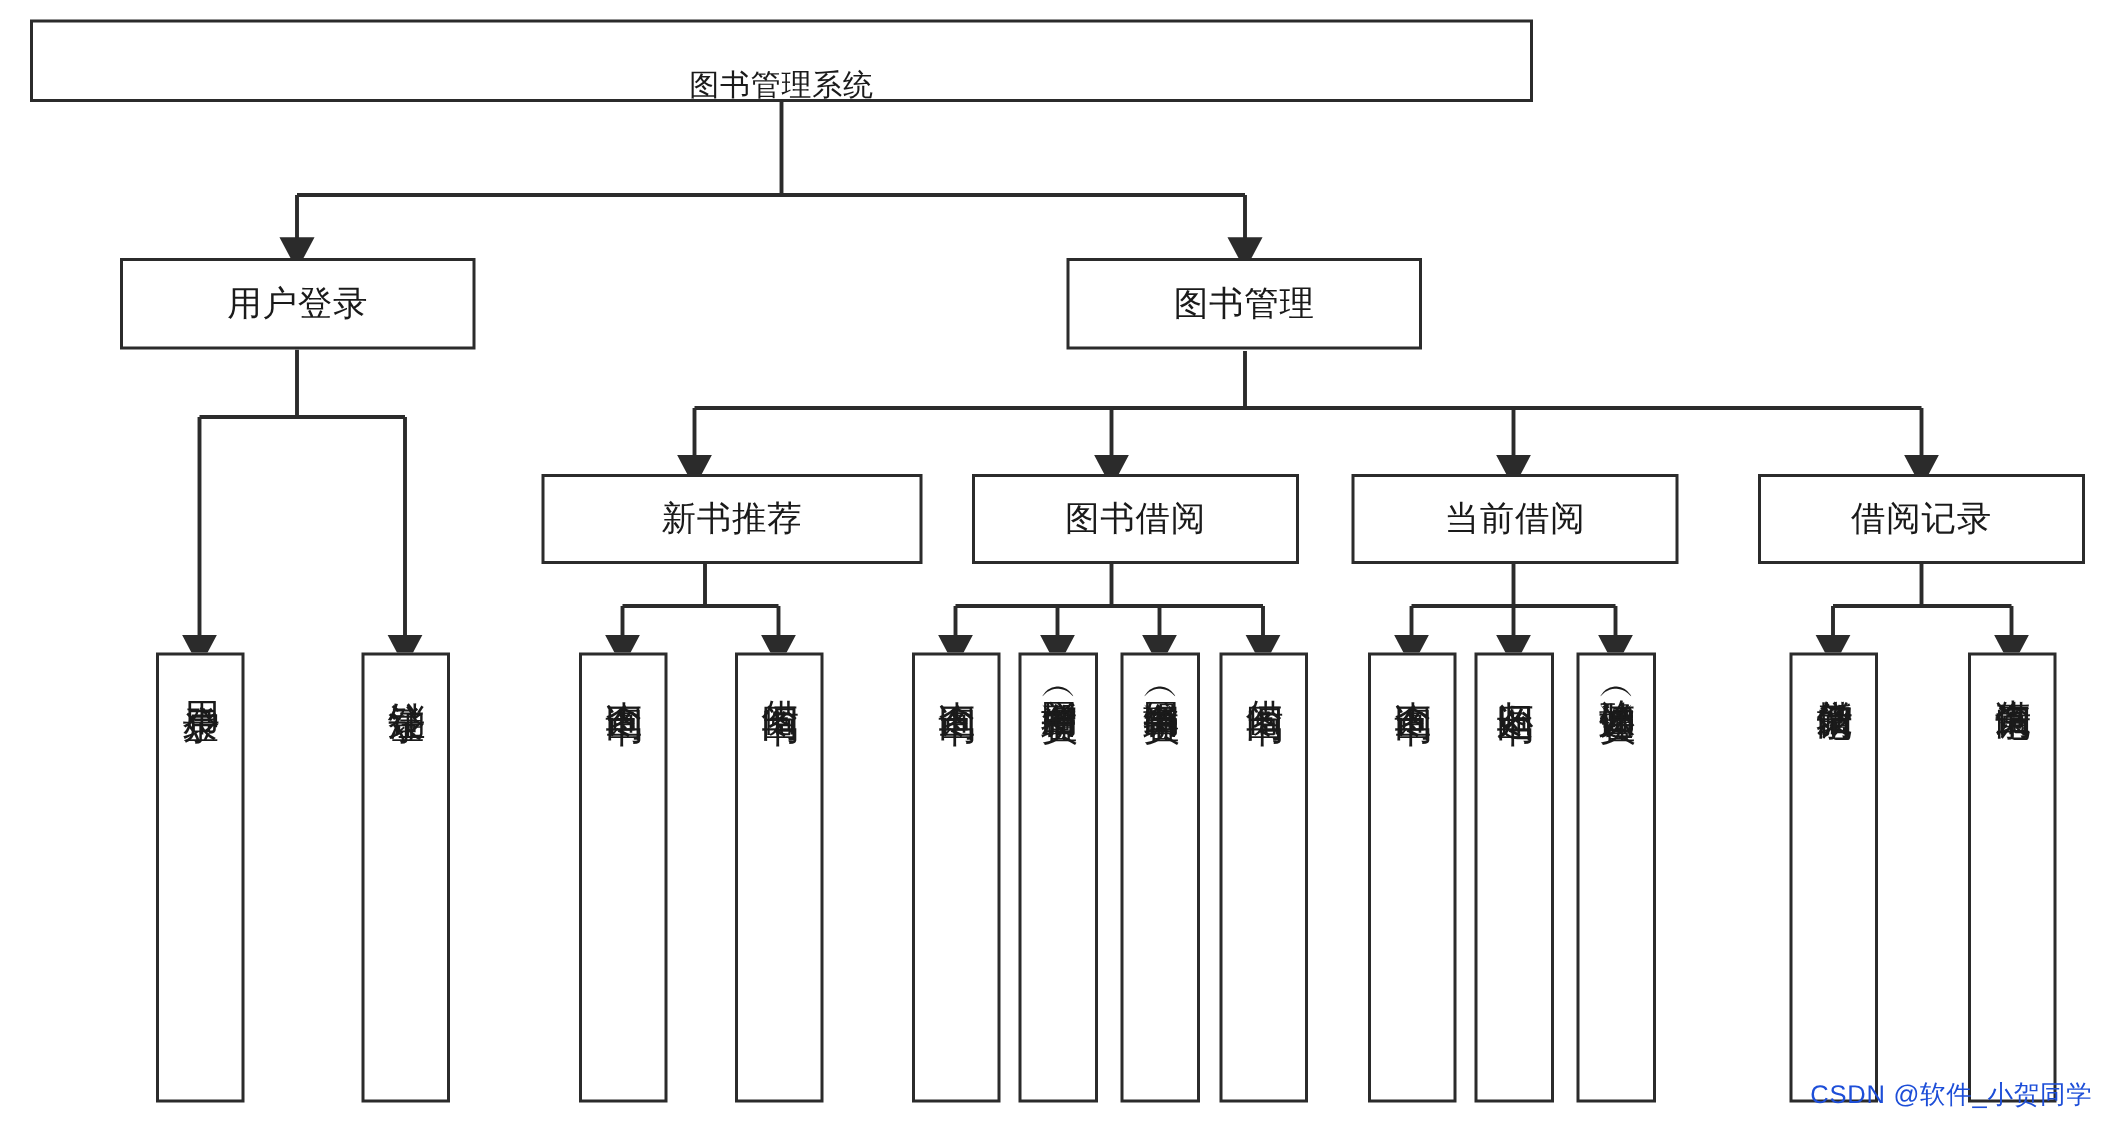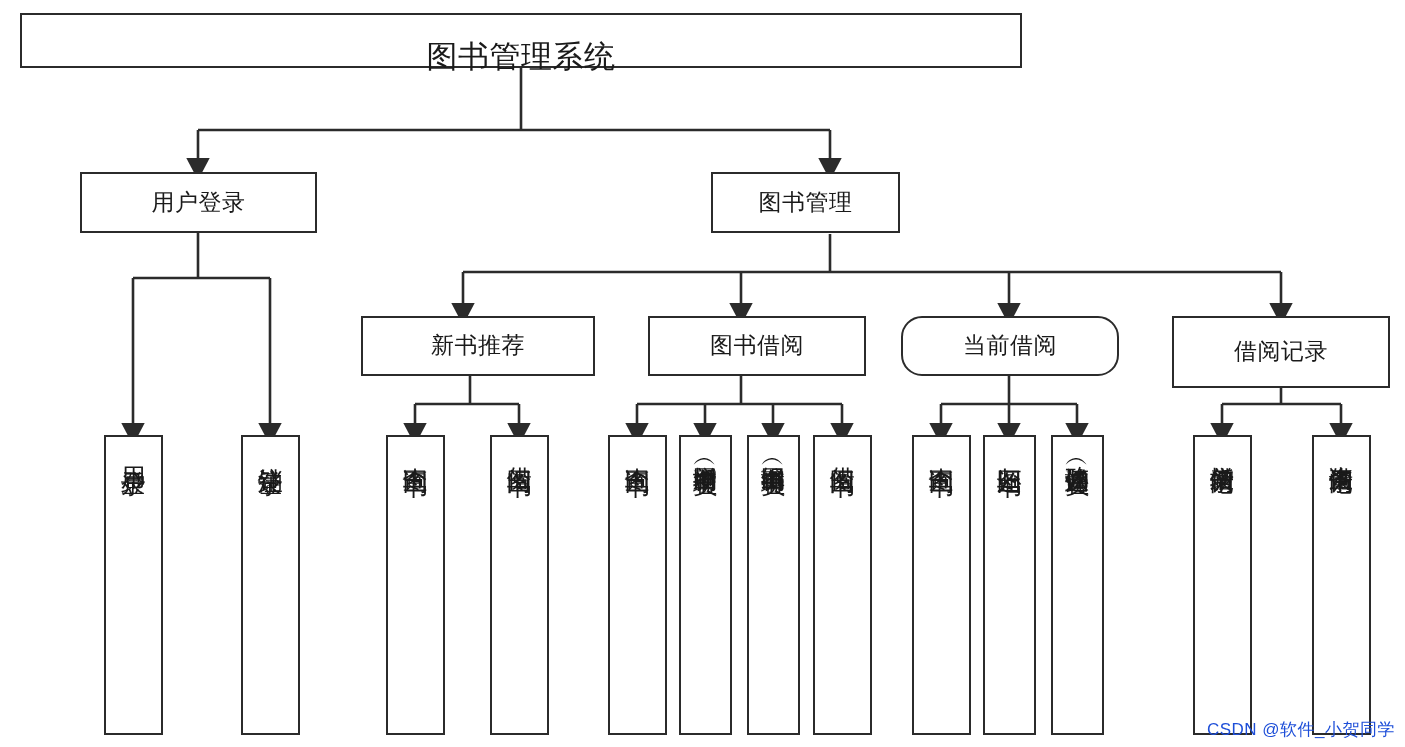--- a/index.html
+++ b/index.html
@@ -41,21 +41,21 @@
     text-align: center;
     line-height: 1.18;
   }
   
   .node.horiz .label {
     font-size: 23px;
     letter-spacing: 0.5px;
     white-space: nowrap;
   }
   .node.root .label {
-    font-size: 31px;
+    font-size: 20px;
     margin-top: 34px;
   }
   
   .node.vert {
     align-items: flex-start;
     justify-content: center;
     padding-top: 10px;
   }
   .node.vert .label {
     writing-mode: vertical-rl;
@@ -135,34 +135,34 @@
     </g>
   </svg>
 
   <div class="node horiz root" style="left:20px; top:13px; width:1002px; height:55px;">
     <span class="label">图书管理系统</span>
   </div>
 
   <div class="node horiz" style="left:80px; top:172px; width:237px; height:61px;">
     <span class="label">用户登录</span>
   </div>
-  <div class="node horiz" style="left:711px; top:172px; width:189px; height:61px;">
+  <div class="node horiz" style="left:711px; top:172px; width:237px; height:61px;">
     <span class="label">图书管理</span>
   </div>
 
-  <div class="node horiz" style="left:361px; top:316px; width:234px; height:60px;">
+  <div class="node horiz" style="left:361px; top:316px; width:254px; height:60px;">
     <span class="label">新书推荐</span>
   </div>
   <div class="node horiz" style="left:632px; top:316px; width:218px; height:60px;margin-left:16px;">
     <span class="label">图书借阅</span>
   </div>
-  <div class="node horiz" style="left:901px; top:316px; width:218px; height:60px;border-radius:21px;">
+  <div class="node horiz" style="left:901px; top:316px; width:218px; height:60px;">
     <span class="label">当前借阅</span>
   </div>
-  <div class="node horiz" style="left:1172px; top:316px; width:218px; height:72px;">
+  <div class="node horiz" style="left:1172px; top:316px; width:218px; height:60px;">
     <span class="label">借阅记录</span>
   </div>
 
   <div class="node vert" style="left:104px; top:435px; width:59px; height:300px;">
     <span class="label">用户登录</span>
   </div>
   <div class="node vert" style="left:241px; top:435px; width:59px; height:300px;">
     <span class="label">注销登录</span>
   </div>
 

